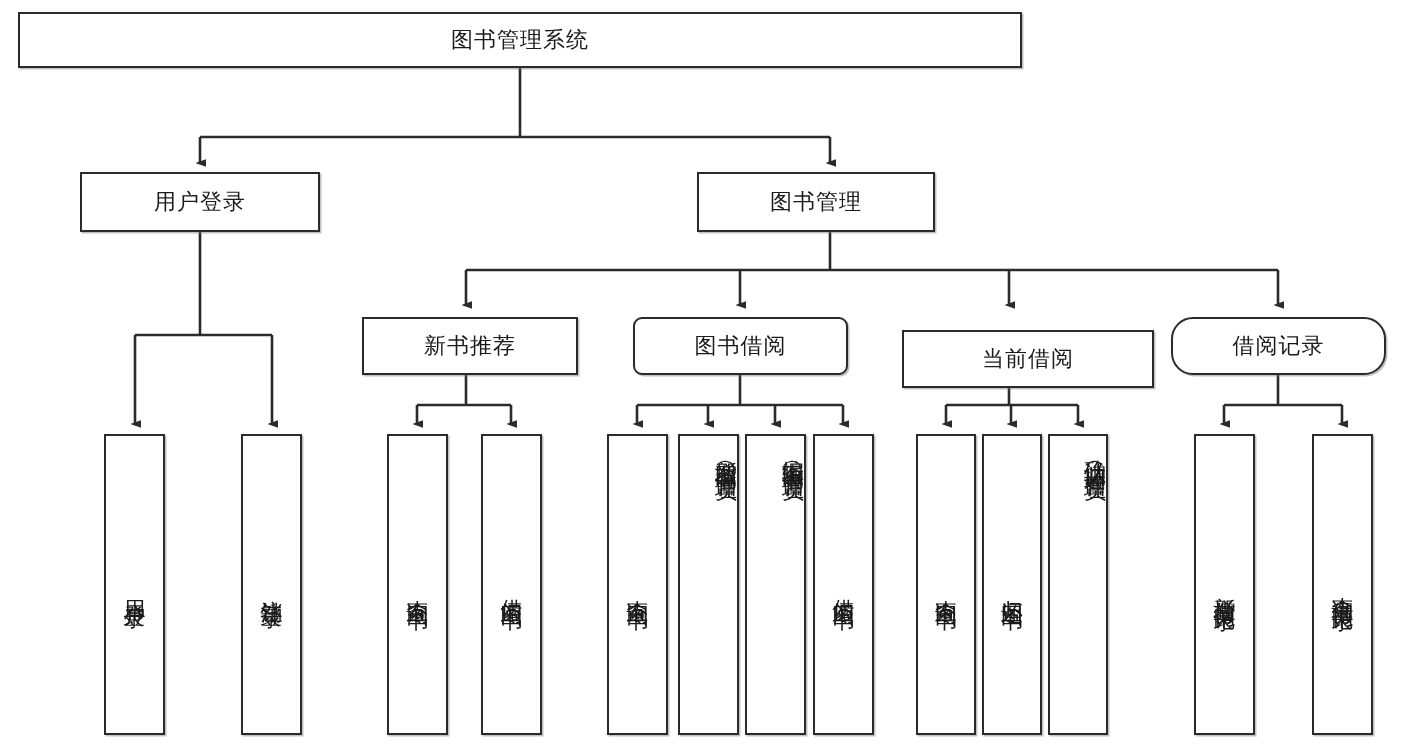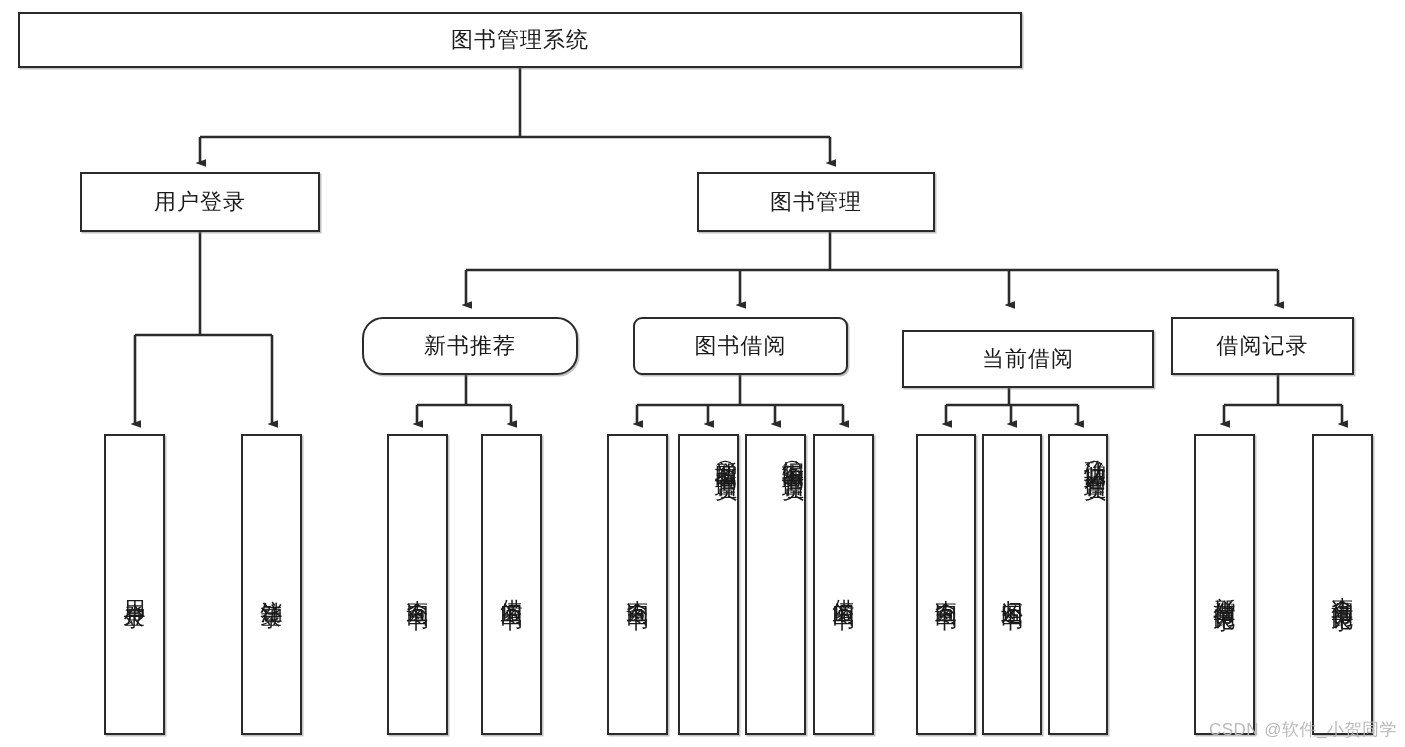--- a/index.html
+++ b/index.html
@@ -109,30 +109,30 @@
     <span class="label">图书管理系统</span>
   </div>
 
   <div class="node h" style="left:80px;top:172px;width:240px;height:60px;">
     <span class="label">用户登录</span>
   </div>
   <div class="node h" style="left:697px;top:172px;width:238px;height:60px;">
     <span class="label">图书管理</span>
   </div>
 
-  <div class="node h" style="left:362px;top:317px;width:216px;height:58px;border-radius:21px;">
+  <div class="node h" style="left:362px;top:317px;width:216px;height:58px;">
     <span class="label">新书推荐</span>
   </div>
   <div class="node h" style="left:633px;top:317px;width:215px;height:58px;border-radius:9px;">
     <span class="label">图书借阅</span>
   </div>
   <div class="node h" style="left:902px;top:330px;width:252px;height:58px;">
     <span class="label">当前借阅</span>
   </div>
-  <div class="node h" style="left:1171px;top:317px;width:183px;height:58px;">
+  <div class="node h" style="left:1171px;top:317px;width:215px;height:58px;border-radius:22px;">
     <span class="label">借阅记录</span>
   </div>
 
   <div class="node v" style="left:104px;top:434px;width:61px;height:301px;">
     <span class="label">用户登录</span>
   </div>
   <div class="node v" style="left:241px;top:434px;width:61px;height:301px;">
     <span class="label">注销登录</span>
   </div>
 
@@ -166,14 +166,13 @@
     <span class="label">确认归还（管理员）</span>
   </div>
 
   <div class="node v" style="left:1194px;top:434px;width:61px;height:301px;">
     <span class="label">新增借阅记录</span>
   </div>
   <div class="node v" style="left:1312px;top:434px;width:61px;height:301px;">
     <span class="label">查询借阅记录</span>
   </div>
 
-  <div id="watermark">CSDN @软件_小贺同学</div>
 </div>
 
 </body></html>

